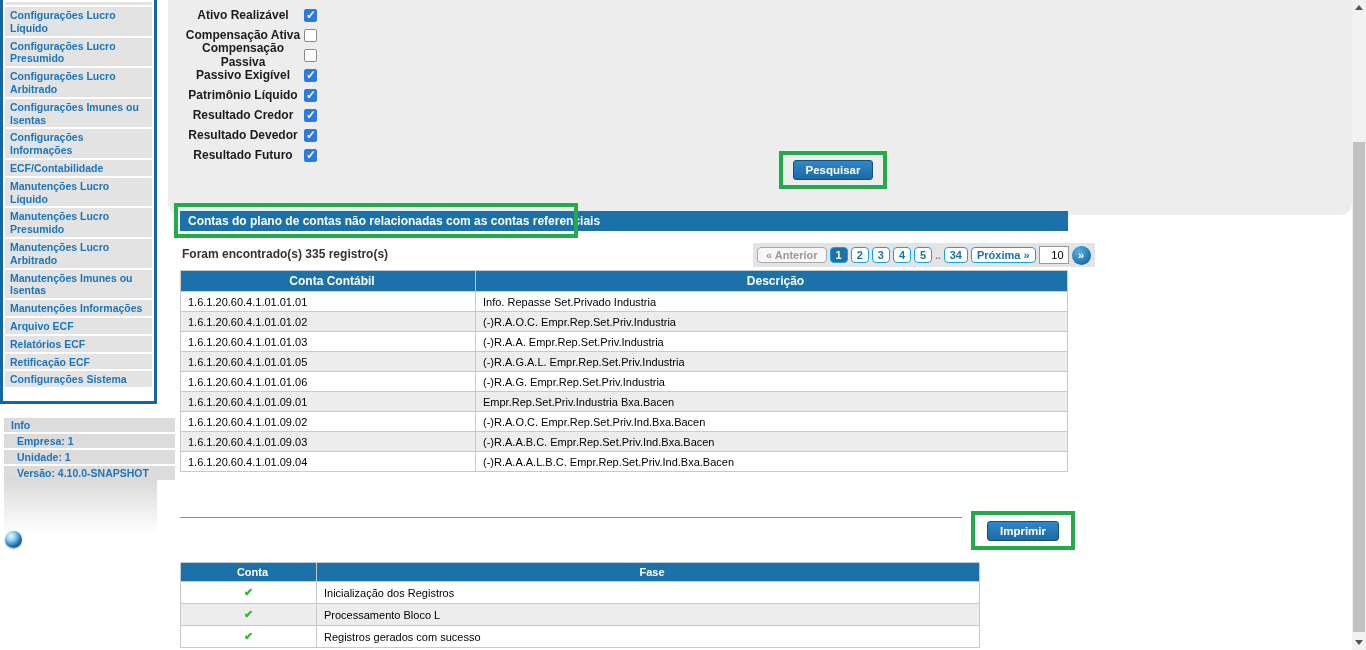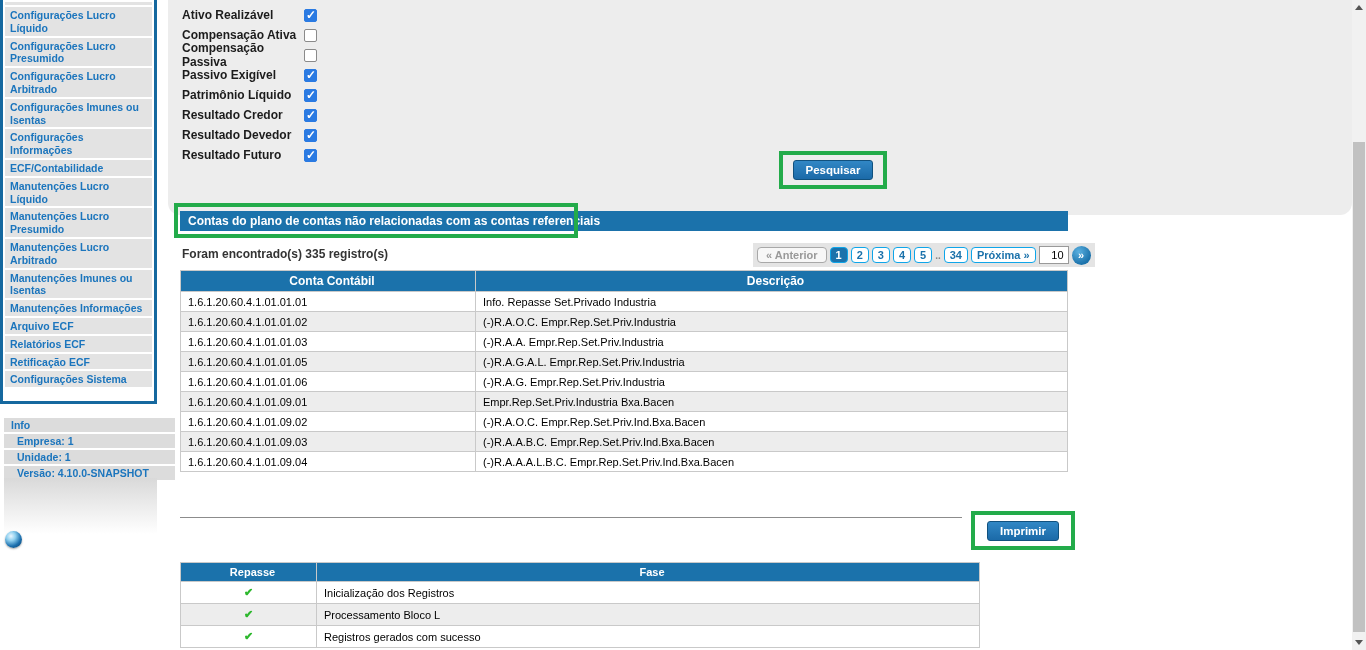--- a/index.html
+++ b/index.html
@@ -18,21 +18,21 @@
               padding:1px 4px 1px 7px; margin-bottom:2px; }
   .info-row.indent { padding-left:13px; }
   #side-fade { left:4px; top:478px; width:153px; height:56px;
                background:linear-gradient(#d9d9d9,#ffffff); }
   #orb { left:5px; top:531px; width:17px; height:17px; border-radius:50%;
          background:radial-gradient(circle at 35% 30%, #eaf6ff 0%, #8fd0ef 28%, #1b6fae 62%, #0b3a5e 100%);
          box-shadow:0 1px 2px rgba(0,0,0,.35); }
 
   
   #top-panel { left:168px; top:0; width:1184px; height:215px; background:#ededed;
-               border-radius:0 0 12px 12px; }
+               border-radius:0 0 12px 12px;text-align:center; }
   #cb-list { position:absolute; left:14px; top:5px; }
   .cb-row { height:20px; display:flex; align-items:center; }
   .cb-label { width:122px; font-size:12px; font-weight:bold; color:#1c1c1c; }
   .cb { width:13px; height:13px; border:1px solid #8a8a8a; border-radius:2px; background:#fff;
         position:relative; cursor:pointer; }
   .cb.checked { background:#2a7ae2; border-color:#2a7ae2; }
   .cb.checked::after { content:"✓"; position:absolute; left:1px; top:-2px;
                        color:#fff; font-size:12px; font-weight:bold; }
 
   
@@ -242,21 +242,21 @@
 </div>
 
 <div class="abs" id="status-table">
   <table>
     <colgroup>
         <col style="width:136px">
         <col>
       </colgroup>
     <thead>
       <tr>
-        <th>Repasse</th>
+        <th>Conta</th>
         <th>Fase</th>
       </tr>
     </thead>
     <tbody>
       <tr>
         <td class="check-cell">✔</td>
         <td>Inicialização dos Registros</td>
       </tr>
       <tr>
         <td class="check-cell">✔</td>

